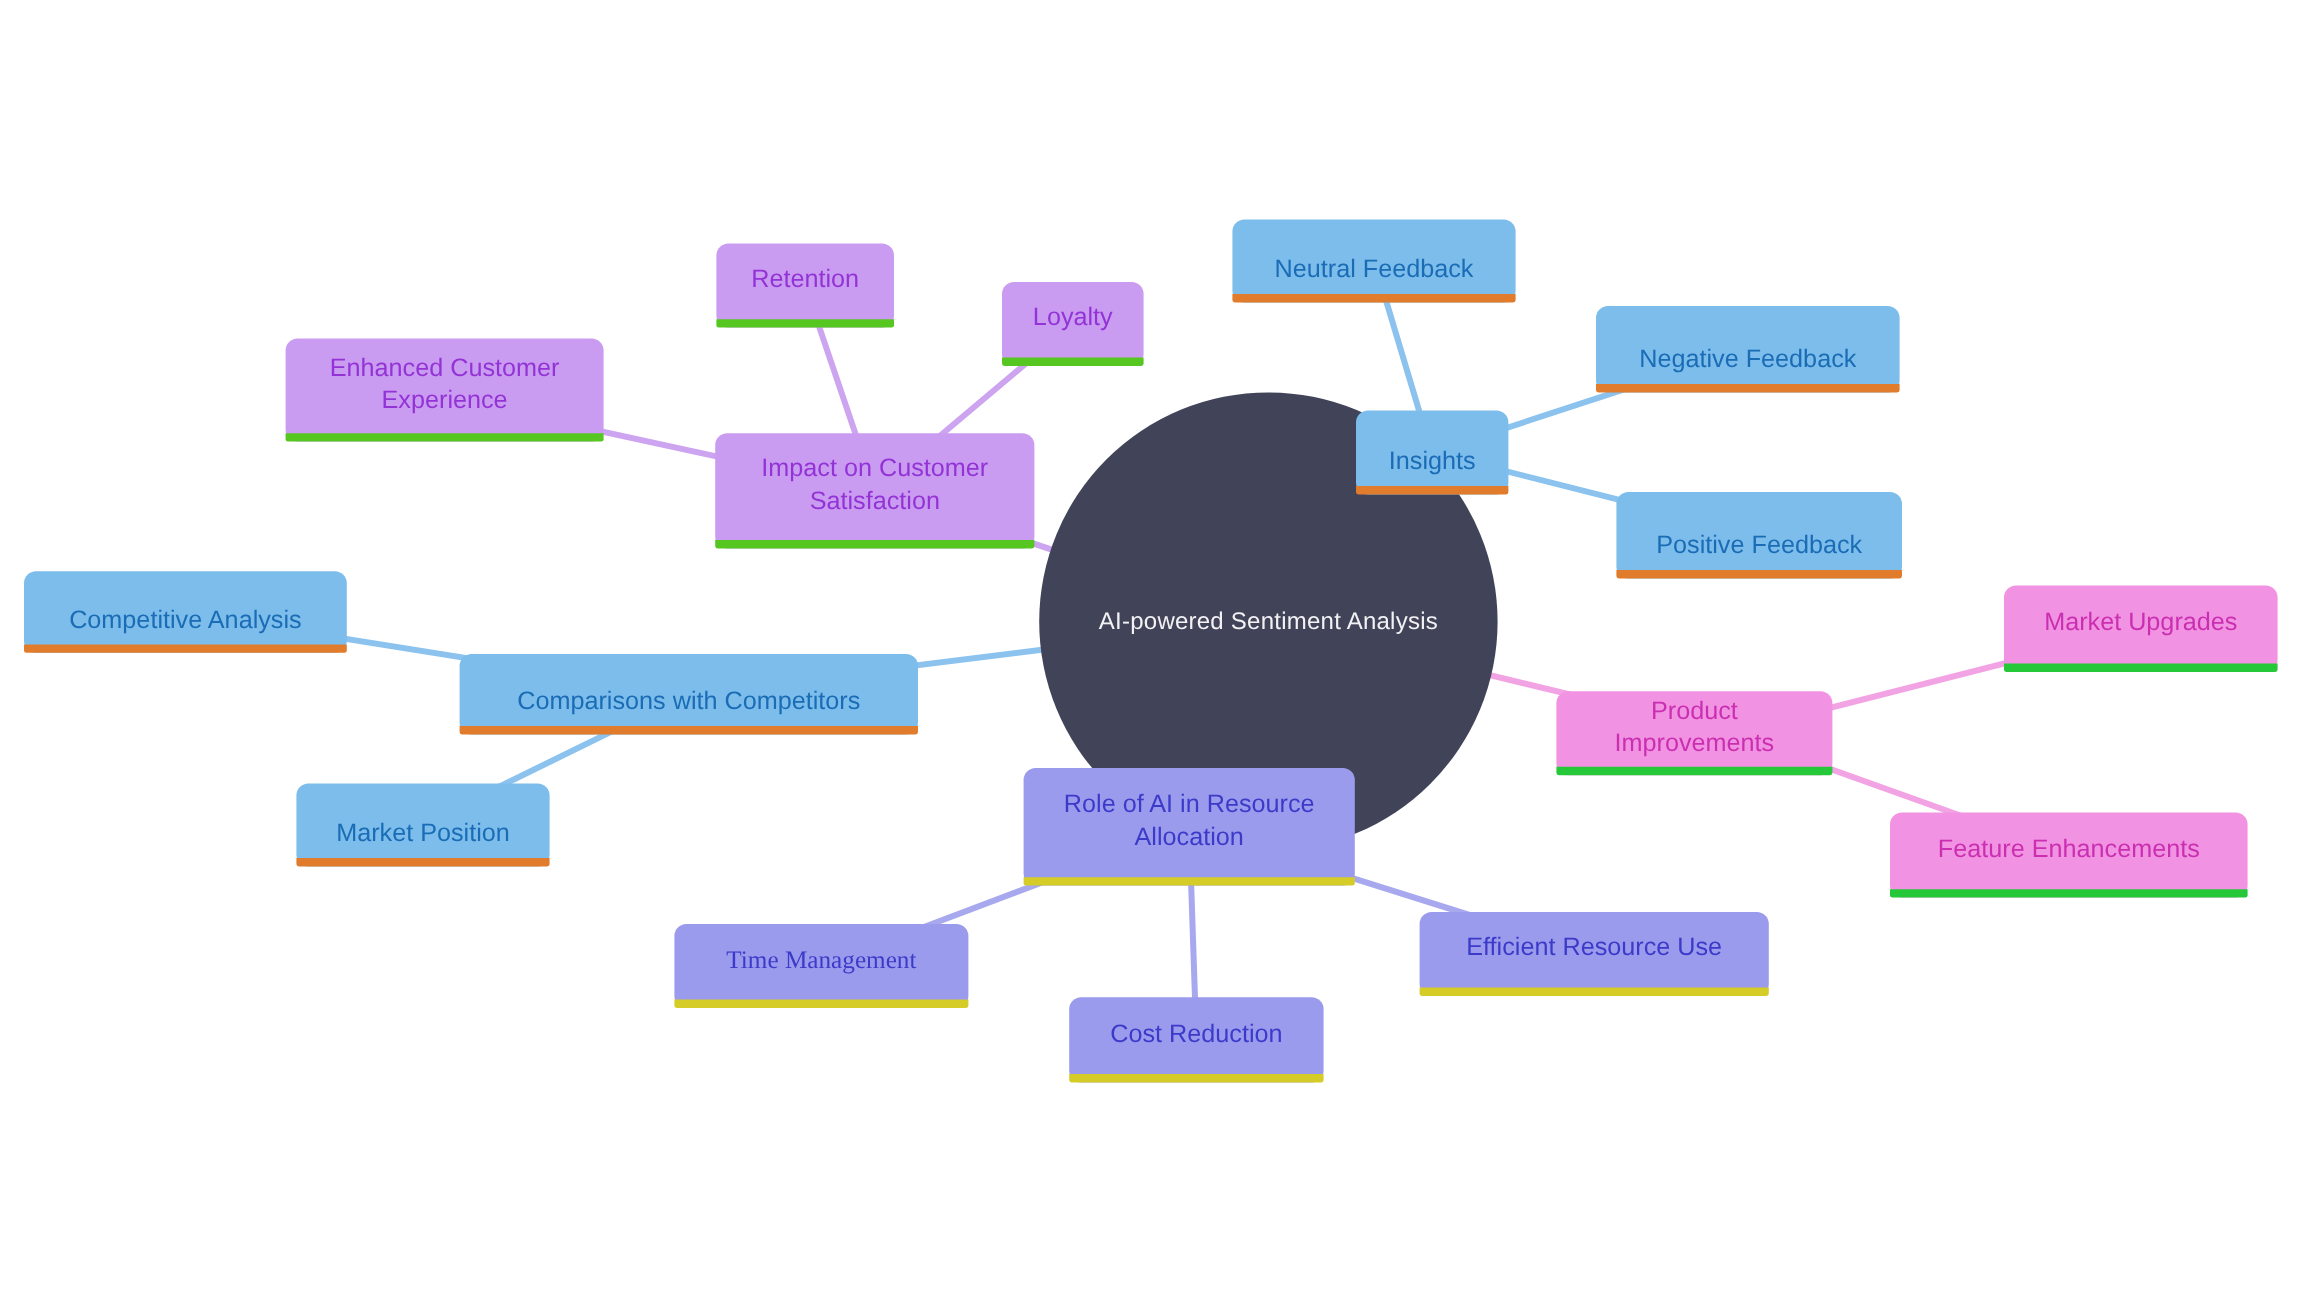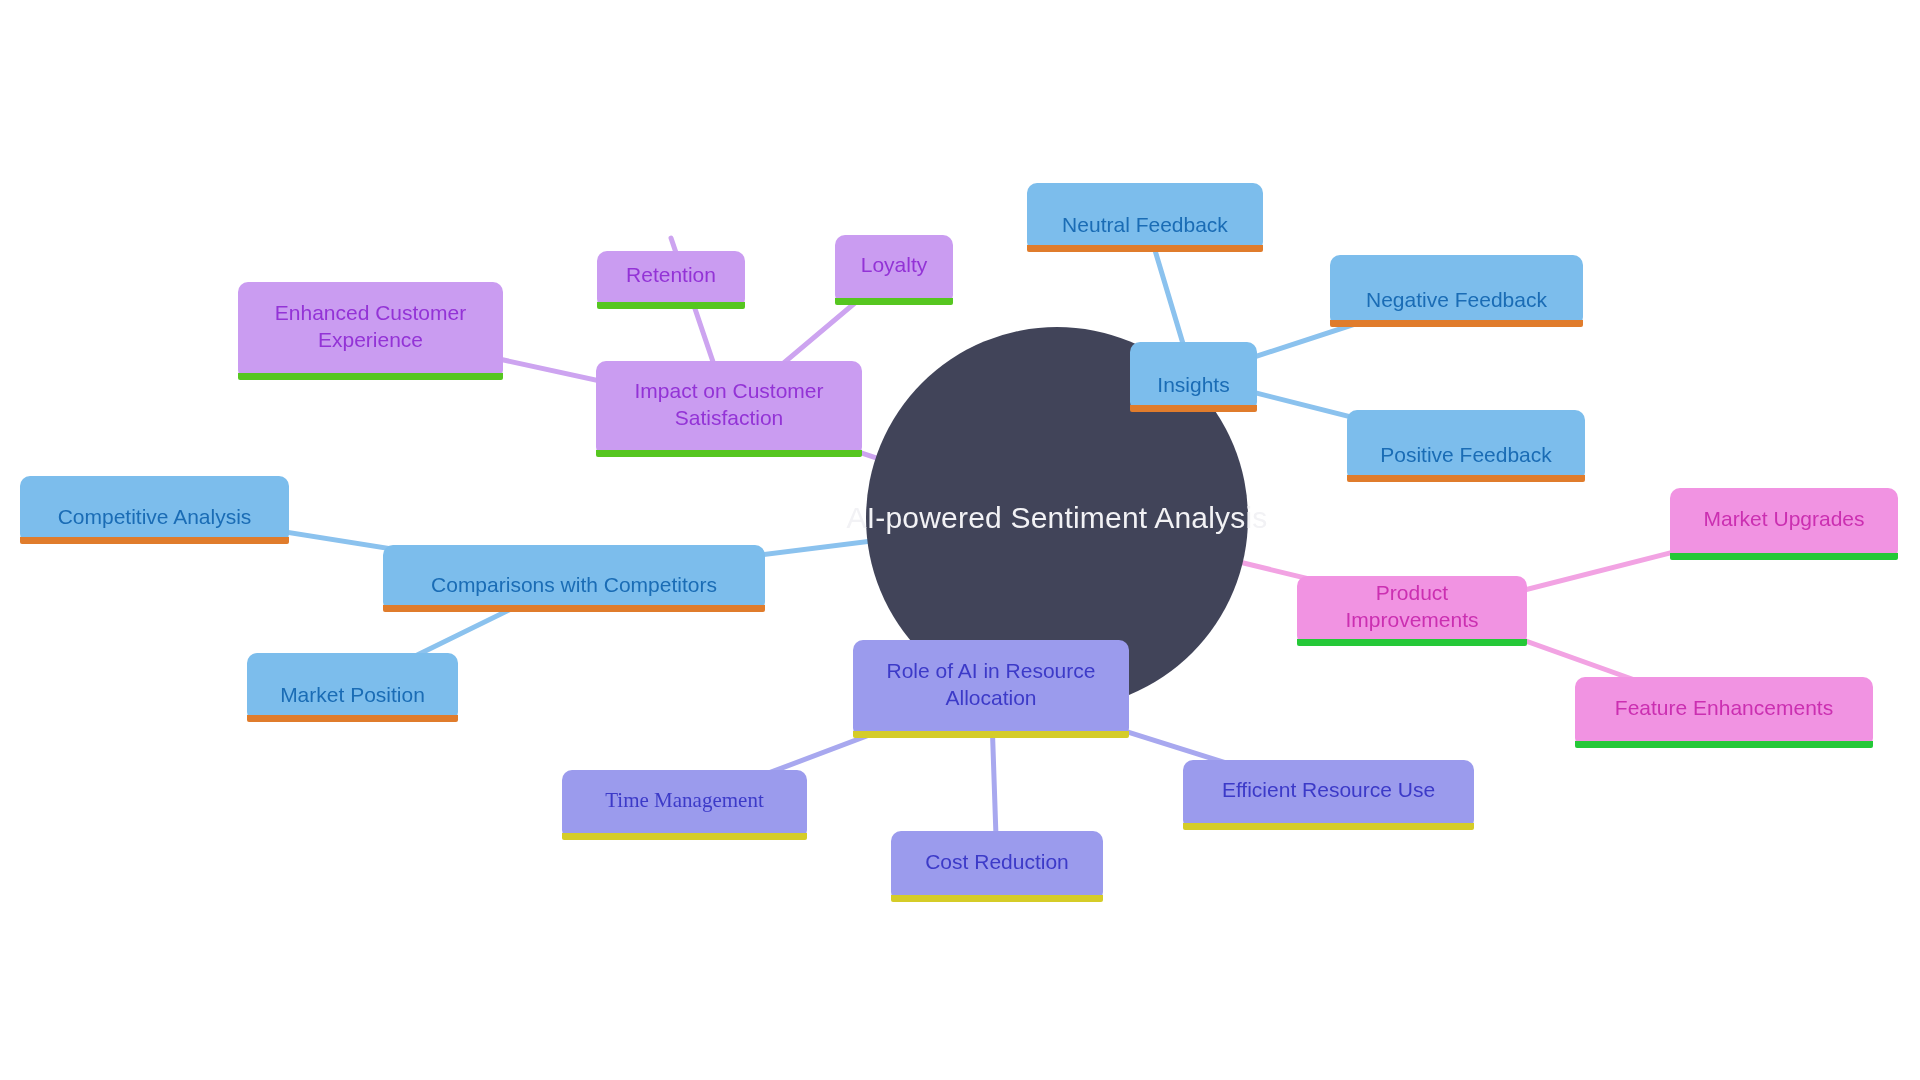--- a/index.html
+++ b/index.html
@@ -12,21 +12,21 @@
   .e-purple{stroke:var(--purple-line);}
   .e-pink{stroke:var(--pink-line);}
   .e-peri{stroke:var(--peri-line);}
 
   
   .center-circle{
     position:absolute;left:866px;top:327px;width:382px;height:382px;
     background:var(--center-bg);border-radius:50%;z-index:2;
     display:flex;align-items:center;justify-content:center;
   }
-  .center-lbl{color:var(--center-text);font-size:30px;white-space:nowrap;letter-spacing:.2px;}
+  .center-lbl{color:var(--center-text);font-size:20px;white-space:nowrap;letter-spacing:.2px;}
 
   
   .node{
     position:absolute;z-index:3;border-radius:10px;
     display:flex;align-items:center;justify-content:center;
     text-align:center;box-sizing:border-box;
     padding:4px 12px 13px;font-size:21px;line-height:1.28;font-weight:500;
   }
   .node::after{
     content:"";position:absolute;left:0;right:0;bottom:0;height:7px;
@@ -37,23 +37,23 @@
   .f-pink{background:var(--pink-bg);color:var(--pink-text);--ul:var(--pink-underline);}
   .f-peri{background:var(--peri-bg);color:var(--peri-text);--ul:var(--peri-underline);}
 
   
   .n-insights{left:1130px;top:342px;width:127px;height:70px;}
   .n-neutral{left:1027px;top:183px;width:236px;height:69px;}
   .n-negative{left:1330px;top:255px;width:253px;height:72px;}
   .n-positive{left:1347px;top:410px;width:238px;height:72px;}
 
   .n-impact{left:596px;top:361px;width:266px;height:96px;}
-  .n-retention{left:597px;top:203px;width:148px;height:58px;margin-top:48px;}
+  .n-retention{left:597px;top:203px;width:148px;height:70px;}
   .n-loyalty{left:835px;top:235px;width:118px;height:70px;}
-  .n-enhanced{left:238px;top:282px;width:265px;height:98px;}
+  .n-enhanced{left:238px;top:282px;width:265px;height:86px;}
 
   .n-comparisons{left:383px;top:545px;width:382px;height:67px;}
   .n-competitive{left:20px;top:476px;width:269px;height:68px;}
   .n-market{left:247px;top:653px;width:211px;height:69px;}
 
   .n-product{left:1297px;top:576px;width:230px;height:70px;}
   .n-quality{left:1670px;top:488px;width:228px;height:72px;}
   .n-feature{left:1575px;top:677px;width:298px;height:71px;}
 
   .n-role{left:853px;top:640px;width:276px;height:98px;}

